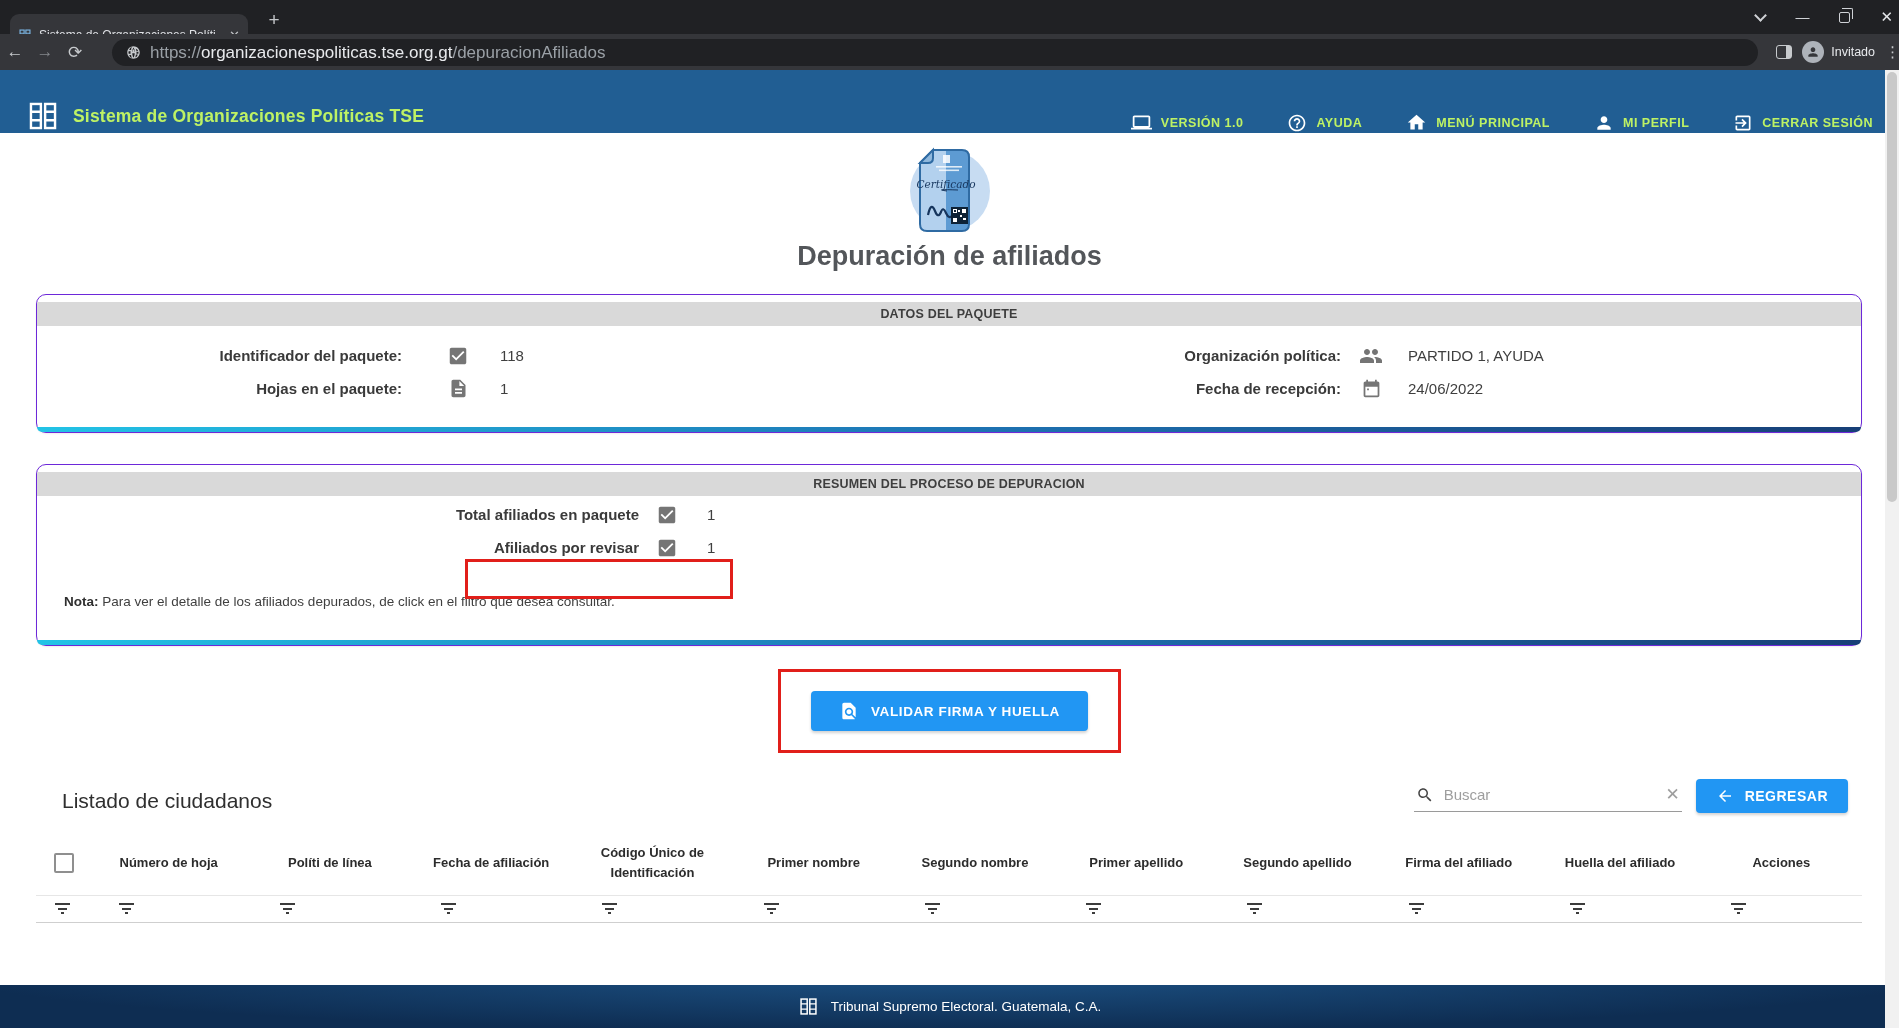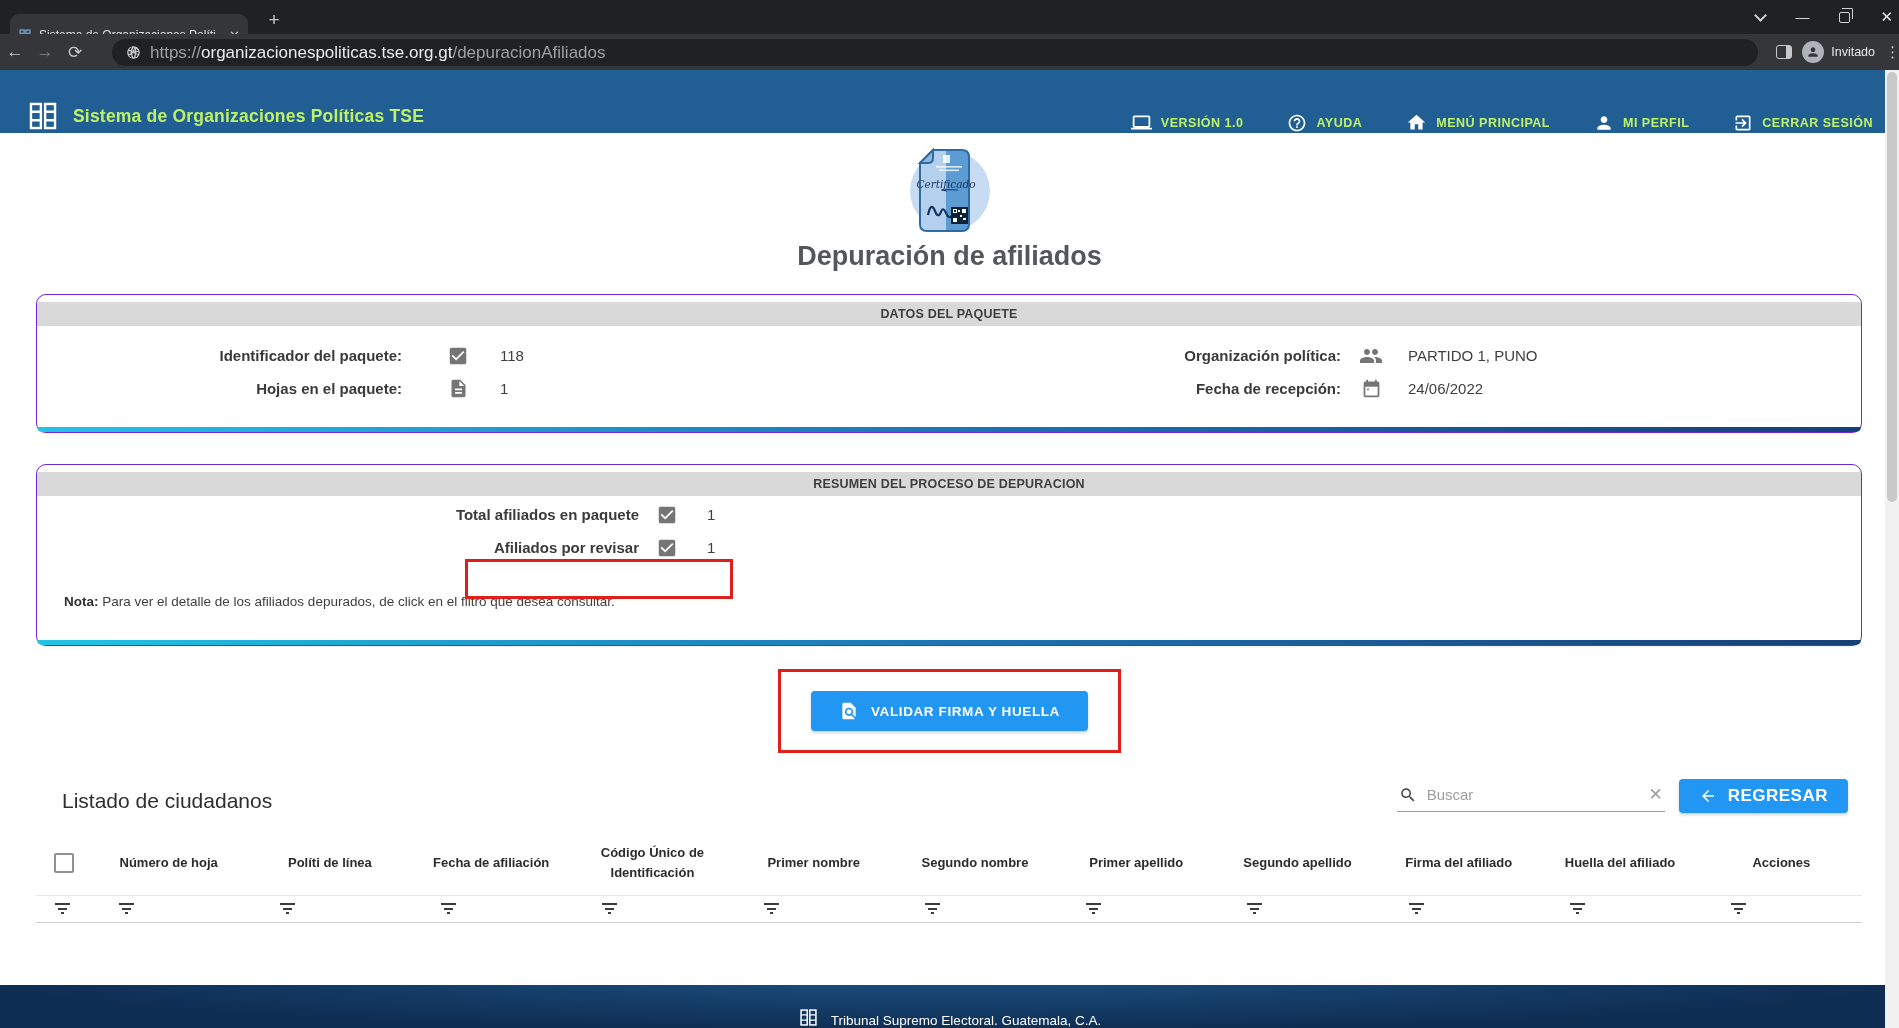--- a/index.html
+++ b/index.html
@@ -89,40 +89,40 @@
   
   .listado { margin:26px 36px 0 36px; width:1826px; }
   .listado-top { display:flex; align-items:flex-end; }
   .listado-title { font-size:21px; font-weight:500; color:#2f2f2f; margin-left:26px; }
   .listado-actions { margin-left:auto; display:flex; align-items:center; gap:14px; padding-right:14px; }
   .searchbox { display:flex; align-items:center; gap:10px; width:268px; border-bottom:1px solid #9a9a9a; padding:4px 2px 6px 2px; }
   .searchbox input { border:none; outline:none; flex:1; font-size:15px; color:#333; font-family:"Liberation Sans",sans-serif; background:transparent; }
   .searchbox input::placeholder { color:#9e9e9e; }
   .search-clear { color:#9e9e9e; font-size:17px; cursor:pointer; }
   .btn-back { display:flex; align-items:center; gap:11px; background:#2196f3; color:#fff; border:none; height:34px;
-              padding:0 20px; border-radius:4px; font-family:"Liberation Sans",sans-serif; font-size:17px;
+              padding:0 20px; border-radius:4px; font-family:"Liberation Sans",sans-serif; font-size:14px;
               font-weight:bold; letter-spacing:.5px; cursor:pointer; box-shadow:0 2px 3px rgba(0,0,0,.18); }
 
   table.grid { margin-top:18px; width:1826px; border-collapse:collapse; table-layout:fixed; }
   table.grid col.c-check { width:52px; }
   th.h-cell { font-size:13px; font-weight:bold; color:#2c2c2c; text-align:center; padding:12px 6px; line-height:1.55; vertical-align:middle; }
   .hdr-checkbox { width:20px; height:20px; border:2px solid #8f8f8f; border-radius:2px; background:#fff; margin-left:12px; cursor:pointer; }
   tr.filter-row td { border-top:1px solid #e6e6e6; border-bottom:1px solid #cfcfcf; height:27px; padding-left:30px; }
   tr.filter-row td.center { padding-left:0; text-align:center; }
   .filter-icon { display:inline-block; width:16px; cursor:pointer; }
   .filter-icon i { display:block; height:2px; background:#3c3c3c; margin:2.5px auto 0 auto; }
   .filter-icon i:nth-child(1){ width:15px; }
   .filter-icon i:nth-child(2){ width:9px; }
   .filter-icon i:nth-child(3){ width:3px; }
 
   
   .footer { position:absolute; left:0; bottom:0; width:100%; height:43px;
             background:radial-gradient(ellipse at 50% -20%, #1d5386 0%, #123push 0%, #0e2d52 75%);
             background:radial-gradient(ellipse at 50% -30%, #1d5386 0%, #0e2d52 75%);
-            display:flex; align-items:flex-end; justify-content:center; gap:12px; color:#fff; }
+            display:flex; align-items:center; justify-content:center; gap:12px; color:#fff; }
   .footer-text { font-size:13.5px; }
 
   
   .scrollbar { position:absolute; right:0; top:70px; width:14px; height:958px; background:#f1f1f1; }
   .scroll-thumb { position:absolute; left:2px; right:2px; top:2px; height:430px; background:#c9c9c9; border-radius:5px; }
 
   .icon { display:inline-flex; }
 </style>
 </head>
 <body>
@@ -290,21 +290,21 @@
         </div>
       </div>
       <div class="half half-r">
         <div class="field">
           <span class="f-label">Organización política:</span>
           <span class="f-icon icon">
               <svg width="24" height="24" viewBox="0 0 24 24" fill="#757575">
                 <path d="M16 11c1.66 0 2.99-1.34 2.99-3S17.66 5 16 5c-1.66 0-3 1.34-3 3s1.34 3 3 3zm-8 0c1.66 0 2.99-1.34 2.99-3S9.66 5 8 5C6.34 5 5 6.34 5 8s1.34 3 3 3zm0 2c-2.33 0-7 1.17-7 3.5V19h14v-2.5c0-2.33-4.67-3.5-7-3.5zm8 0c-.29 0-.62.02-.97.05 1.16.84 1.97 1.97 1.97 3.45V19h6v-2.5c0-2.33-4.67-3.5-7-3.5z"></path>
               </svg>
             </span>
-          <span class="f-value">PARTIDO 1, PUNO</span>
+          <span class="f-value">PARTIDO 1, AYUDA</span>
         </div>
         <div class="field">
           <span class="f-label">Fecha de recepción:</span>
           <span class="f-icon icon">
               <svg width="21" height="21" viewBox="0 0 24 24" fill="#757575">
                 <path d="M19 4h-1V2h-2v2H8V2H6v2H5c-1.11 0-1.99.9-1.99 2L3 20c0 1.1.89 2 2 2h14c1.1 0 2-.9 2-2V6c0-1.1-.9-2-2-2zm0 16H5V10h14v10zM9 12H7v2h2v-2z"></path>
               </svg>
             </span>
           <span class="f-value">24/06/2022</span>
         </div>

